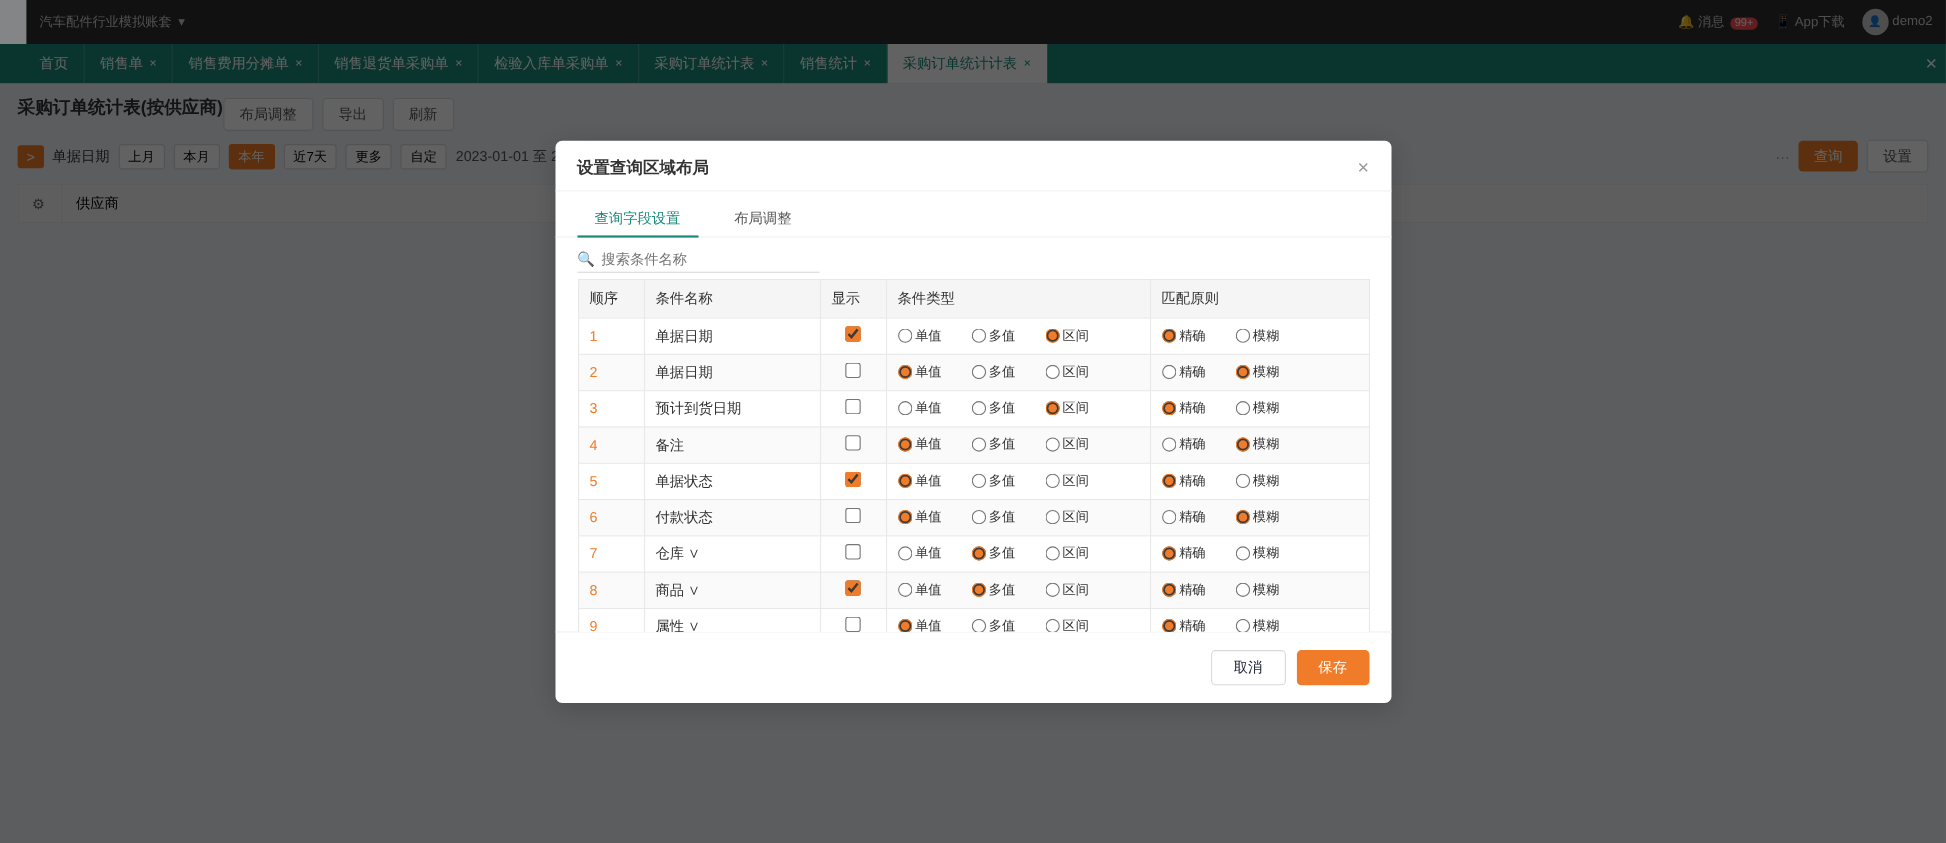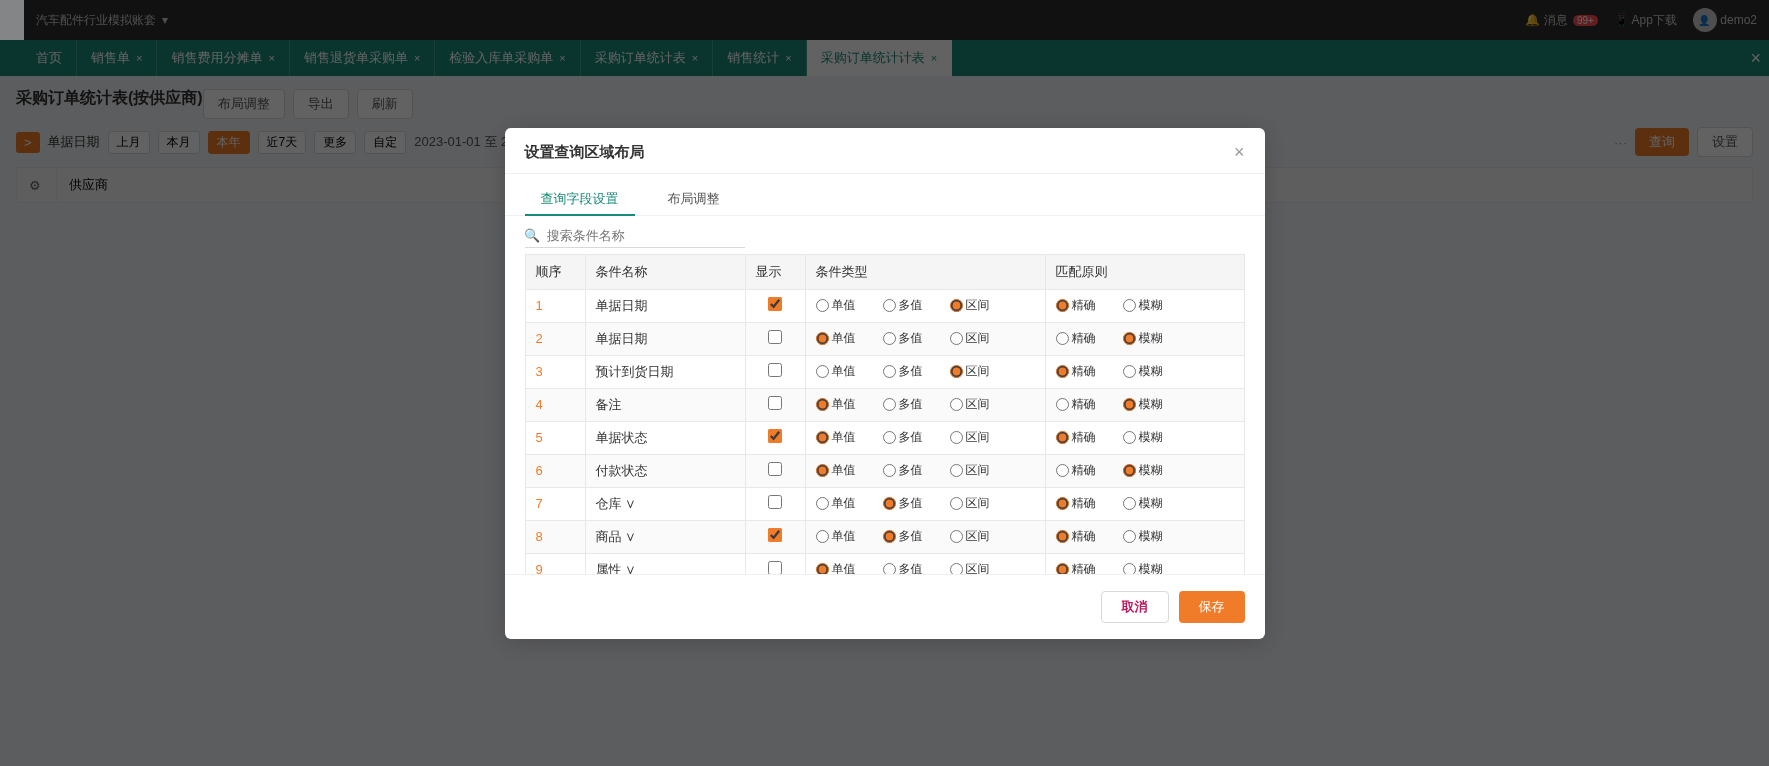--- a/index.html
+++ b/index.html
@@ -120,21 +120,21 @@
     .radio-label input[type=radio] { accent-color: #f07c29; cursor: pointer; }
 
     
     .cb { accent-color: #f07c29; cursor: pointer; width: 14px; height: 14px; }
 
     
     .modal-footer {
       display: flex; justify-content: flex-end; gap: 10px;
       padding: 16px 20px; border-top: 1px solid #f0f0f0; margin-top: auto;
     }
-    .btn-cancel { background: #fff; border: 1px solid #d9d9d9; color: #be185d; border-radius: 4px; padding: 6px 20px; cursor: pointer; font-size: 13px; font-weight: bold; }
+    .btn-cancel { background: #fff; border: 1px solid #d9d9d9; color: #0f172a; border-radius: 4px; padding: 6px 20px; cursor: pointer; font-size: 13px; }
     .btn-save { background: #f07c29; border: none; color: #fff; border-radius: 4px; padding: 6px 20px; cursor: pointer; font-size: 13px; }
 
     
     .gear-cell { color: #666; }
 
     
     .bg-content { filter: brightness(0.7); pointer-events: none; }
   </style>
 </head>
 <body>

